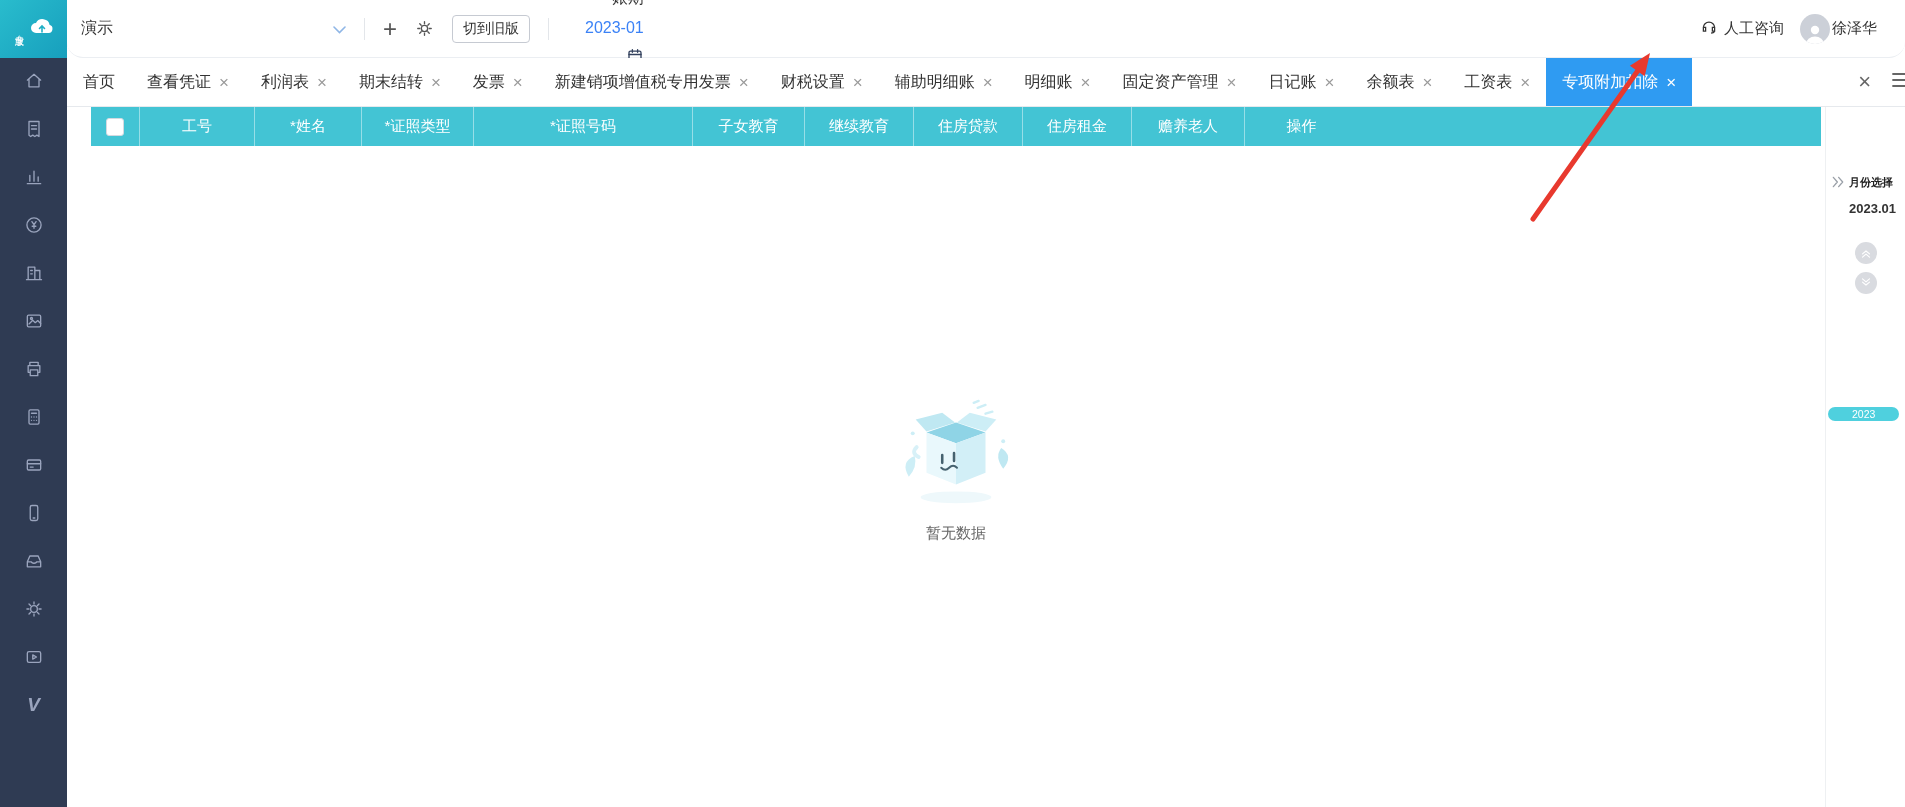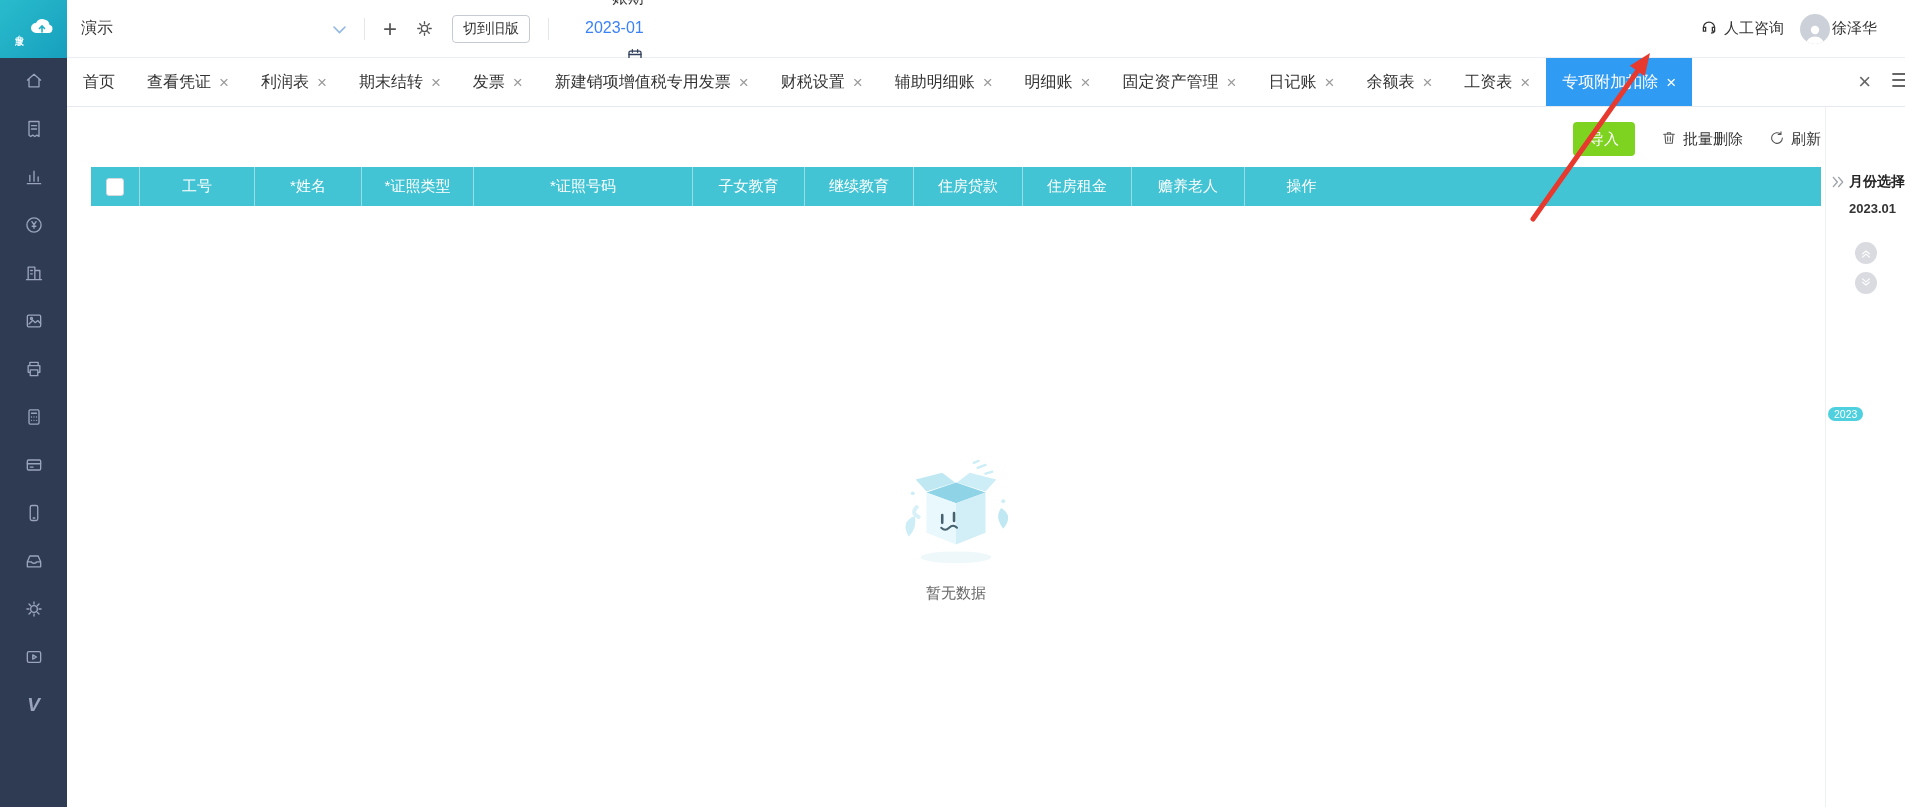--- a/index.html
+++ b/index.html
@@ -13,21 +13,21 @@
   .logo-badge { color:#fff; font-size:9px; writing-mode:vertical-rl; letter-spacing:1px; }
   .side-icons { display:flex; flex-direction:column; align-items:center; padding-top:12px; gap:26px; }
   .side-item { width:24px; height:22px; display:flex; align-items:center; justify-content:center; cursor:pointer; }
   .side-item svg { stroke:#9aa4bd; fill:none; stroke-width:1.6; stroke-linecap:round; stroke-linejoin:round; }
   .v-logo { color:#9aa4bd; font-size:19px; font-style:italic; font-weight:bold; }
 
   
   .main { flex:1; display:flex; flex-direction:column; min-width:0; }
 
   
-  .topbar { height:58px; display:flex; align-items:center; padding:0 28px 0 14px; border-bottom:1px solid #ebeef2; background:#fff; }
+  .topbar { height:58px; display:flex; align-items:center; padding:0 28px 0 14px; border-bottom:1px solid #ebeef2; background:#fff;border-radius:16px; }
   .workspace { width:265px; display:flex; align-items:center; justify-content:space-between; cursor:pointer; }
   .workspace-name { font-size:16px; color:#333; }
   .tb-divider { width:1px; height:22px; background:#e3e6ea; margin:0 18px; }
   .icon-btn { display:flex; align-items:center; justify-content:center; cursor:pointer; color:#555; }
   .plus { font-size:24px; color:#555; margin-right:18px; }
   .old-version-btn { border:1px solid #c6cad2; border-radius:4px; padding:4px 10px; font-size:14px; color:#333; background:#fff; cursor:pointer; margin-left:18px; }
   .period { display:flex; align-items:flex-end; gap:10px; margin-left:18px;flex-direction:column; }
   .period-label { font-size:16px; color:#333; }
   .period-value { font-size:16px; color:#3b82f6; font-weight:500; }
   .topbar-right { margin-left:auto; display:flex; align-items:center; gap:2px; }
@@ -64,30 +64,30 @@
   .th-action { margin-left:3px; border-right:none; }
   .checkbox { width:18px; height:18px; background:#fff; border:1px solid #d4d9e0; border-radius:3px; cursor:pointer; }
   .grid-body { position:relative; }
   .empty-state { display:flex; flex-direction:column; align-items:center; margin-top:250px; }
   .empty-text { margin-top:6px; font-size:15px; color:#666; }
 
   
   .rail { position:relative; width:80px; flex:0 0 80px; border-left:1px solid #eef0f2; padding-top:64px; }
   .rail-header { display:flex; align-items:center; gap:3px; padding-left:4px; height:22px; }
   .collapse-btn { width:16px; height:16px; cursor:pointer; flex:0 0 16px; }
-  .rail-title { font-size:14px; font-weight:bold; color:#222; white-space:nowrap; }
+  .rail-title { font-size:11px; font-weight:bold; color:#222; white-space:nowrap; }
   .rail-current { margin-top:8px; padding-left:23px; font-size:13px; font-weight:600; color:#333; white-space:nowrap; }
   .rail-chev { width:22px; height:22px; border-radius:50%; background:#d9dbe0; display:flex; align-items:center; justify-content:center; margin:26px auto 0 auto; cursor:pointer; }
   .rail-chev.down { margin-top:8px; }
   .rail-chev svg { stroke:#fff; fill:none; stroke-width:2; stroke-linecap:round; stroke-linejoin:round; }
   .month-list { margin-top:8px; }
   .month { height:29px; display:flex; align-items:center; justify-content:center; font-size:13.5px; font-weight:600; color:#5a6472; cursor:pointer; }
   .month.muted { color:#aab1bb; }
   .month.selected { background:#4fd0de; color:#fff; border-radius:15px 0 0 15px; margin-left:24px; }
-  .year-badge { position:absolute; left:2px; top:300px; background:#4fd0de; color:#fff; font-size:10.5px; padding:1px 6px; border-radius:9px; z-index:3; }
+  .year-badge { position:absolute; left:2px; top:300px; background:#4fd0de; color:#fff; font-size:10.5px; padding:1px 24px; border-radius:9px; z-index:3; }
 
   
   .arrow-overlay { position:absolute; left:0; top:0; width:1905px; height:807px; pointer-events:none; z-index:60; }
 </style>
 </head>
 <body>
 
 <div class="app">
 
   <aside class="sidebar">
@@ -292,39 +292,20 @@
           <svg width="26" height="22" viewBox="0 0 26 22" stroke="#666" stroke-width="1.8" fill="none" stroke-linecap="round">
               <path d="M2 5 H24 M2 11 H24 M2 17 H24"></path>
             </svg>
         </span>
       </div>
     </div>
 
     <div class="content">
 
       <div class="work-area">
-        <div class="toolbar">
-          <button class="import-btn">导入</button>
-          <div class="tool-link">
-            <span>
-              <svg width="16" height="16" viewBox="0 0 24 24">
-                  <path d="M4 6.5 H20 M9.5 6.5 V4 H14.5 V6.5 M6 6.5 L7 20 H17 L18 6.5 M10 10 V16.5 M14 10 V16.5"></path>
-                </svg>
-            </span>
-            <span>批量删除</span>
-          </div>
-          <div class="tool-link">
-            <span>
-              <svg width="16" height="16" viewBox="0 0 24 24">
-                  <path d="M20 12 a8 8 0 1 1-2.3-5.6 M18 2.5 V6.8 H13.7"></path>
-                </svg>
-            </span>
-            <span>刷新</span>
-          </div>
-        </div>
 
         <div class="grid">
           <div class="grid-header">
             <div class="th-check">
               <div class="checkbox"></div>
             </div>
 
           <div class="th" style="width: 115px; flex: 0 0 115px;">工号</div>
               <div class="th" style="width: 107px; flex: 0 0 107px;">*姓名</div>
               <div class="th" style="width: 112px; flex: 0 0 112px;">*证照类型</div>

